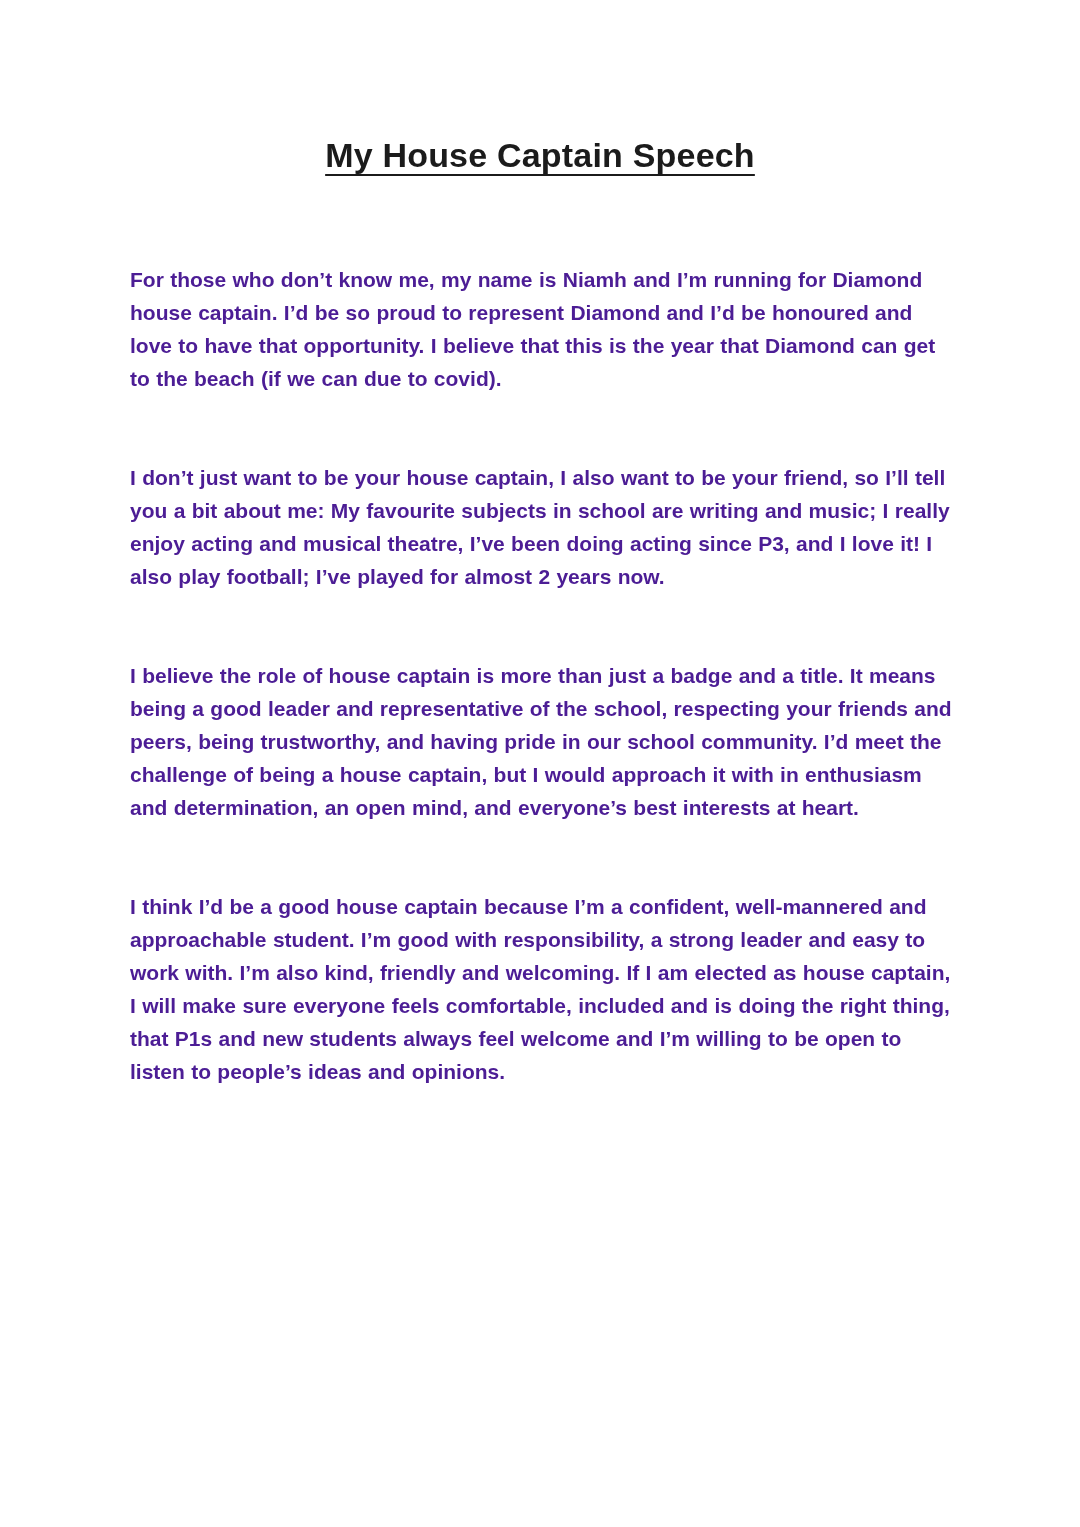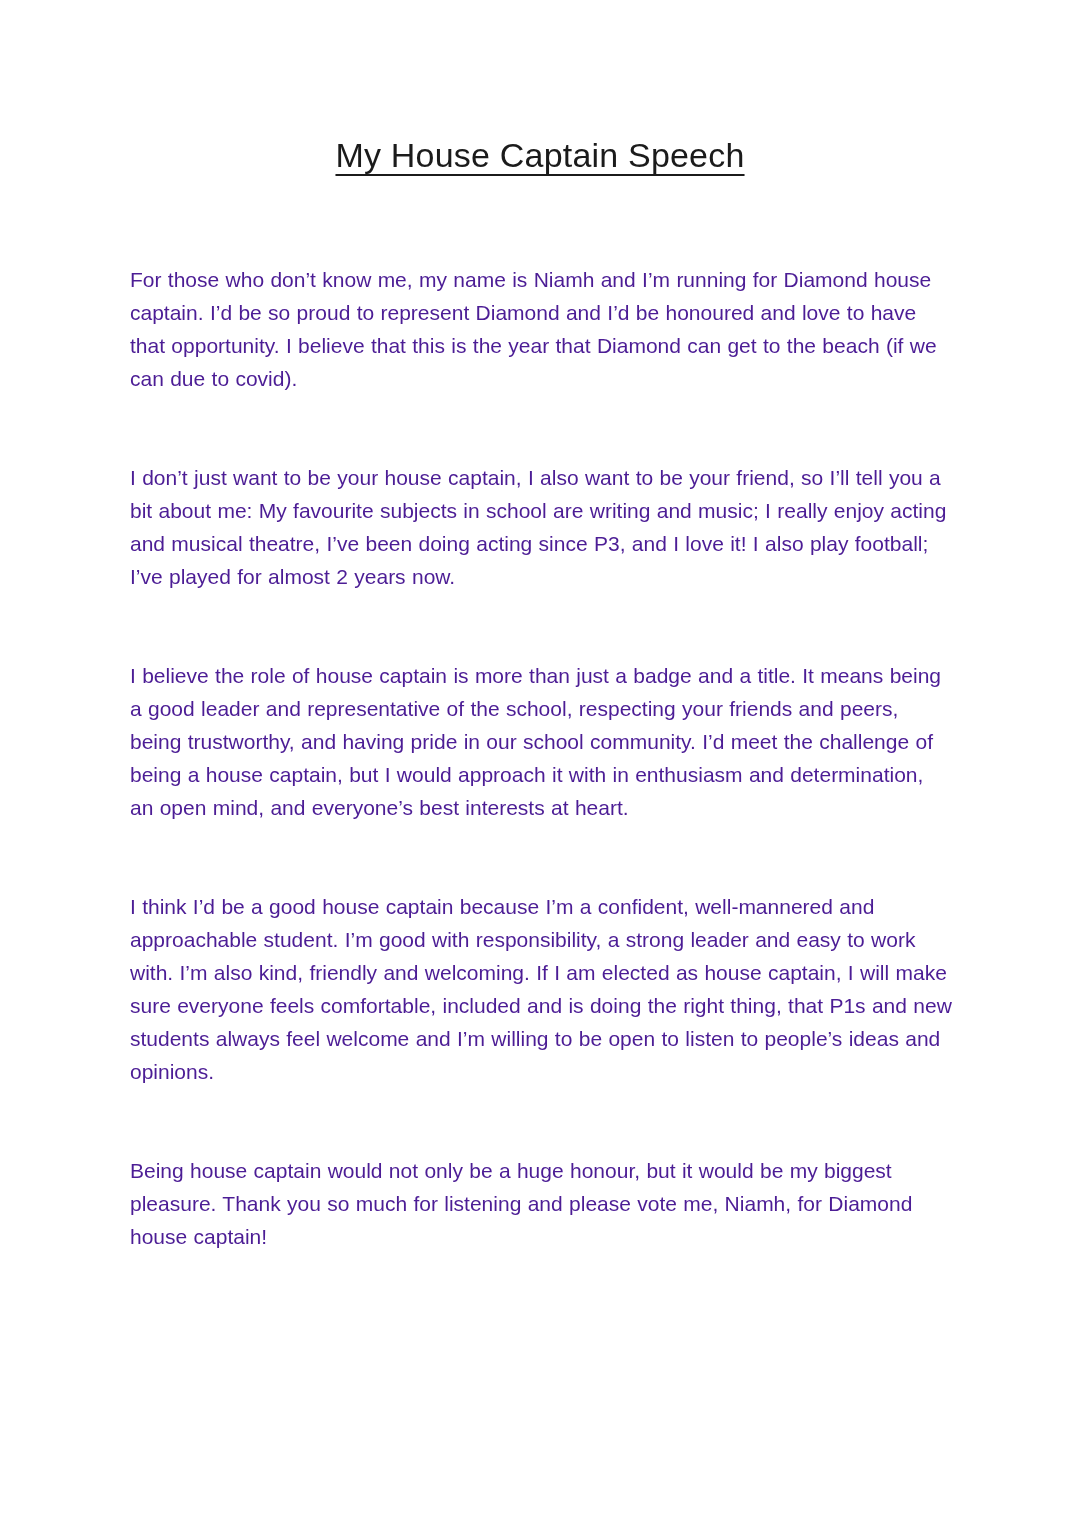--- a/index.html
+++ b/index.html
@@ -1,15 +1,15 @@
 <!DOCTYPE html>
 <html><head>
 <meta charset="utf-8">
 <style>
-  * { margin: 0; padding: 0; box-sizing: border-box; }
+  * { margin: 0; padding: 0; box-sizing: border-box; font-weight: bold; }
   html, body {
     background: #ffffff;
     font-family: "Liberation Sans", sans-serif;
   }
   .page {
     position: relative;
     width: 1080px;
     height: 1527px;
     margin: 0 auto;
     background: #ffffff;
@@ -45,15 +45,14 @@
 
 <div class="page">
   <h1 class="doc-title">
     <span>My House Captain Speech</span>
   </h1>
   <div class="doc-body">
     <p>For those who don’t know me, my name is Niamh and I’m running for Diamond house captain. I’d be so proud to represent Diamond and I’d be honoured and love to have that opportunity. I believe that this is the year that Diamond can get to the beach (if we can due to covid).</p>
     <p>I don’t just want to be your house captain, I also want to be your friend, so I’ll tell you a bit about me: My favourite subjects in school are writing and music; I really enjoy acting and musical theatre, I’ve been doing acting since P3, and I love it! I also play football; I’ve played for almost 2 years now.</p>
     <p>I believe the role of house captain is more than just a badge and a title. It means being a good leader and representative of the school, respecting your friends and peers, being trustworthy, and having pride in our school community. I’d meet the challenge of being a house captain, but I would approach it with in enthusiasm and determination, an open mind, and everyone’s best interests at heart.</p>
     <p>I think I’d be a good house captain because I’m a confident, well-mannered and approachable student. I’m good with responsibility, a strong leader and easy to work with. I’m also kind, friendly and welcoming. If I am elected as house captain, I will make sure everyone feels comfortable, included and is doing the right thing, that P1s and new students always feel welcome and I’m willing to be open to listen to people’s ideas and opinions.</p>
-    <p>Being house captain would not only be a huge honour, but it would be my biggest pleasure. Thank you so much for listening and please vote me, Niamh, for Diamond house captain!</p>
   </div>
 </div>
 
 </body></html>

